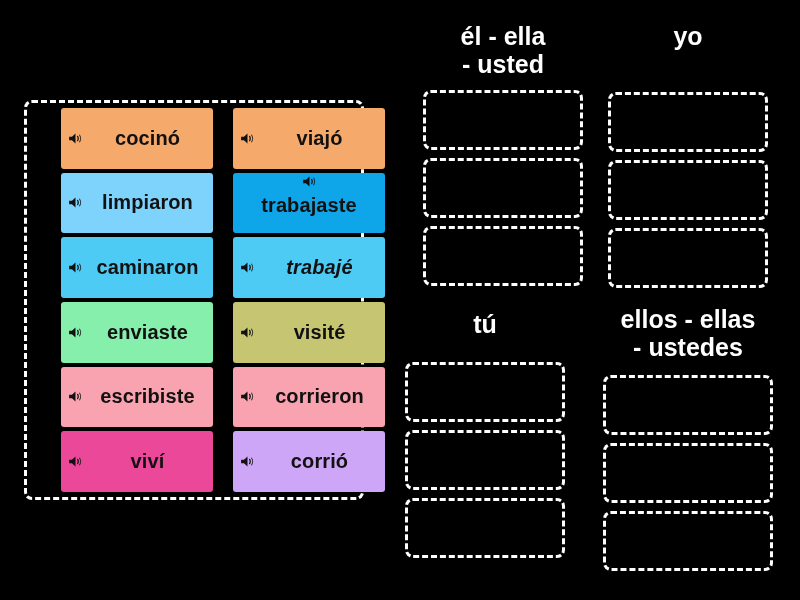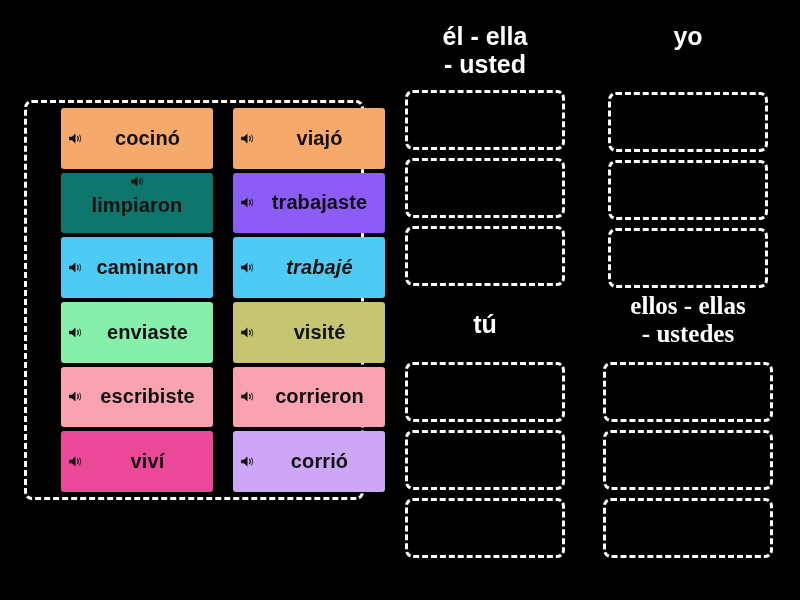--- a/index.html
+++ b/index.html
@@ -86,24 +86,24 @@
     margin-top: 6px;
   }
   .drop-slot {
     height: 60px;
     border: 3px dashed #ffffff;
     border-radius: 8px;
     box-sizing: border-box;
   }
 
   
-  #cat-el-ella-usted { left: 405px; top: 22px;  width: 160px; }
+  #cat-el-ella-usted { left: 423px; top: 22px;  width: 160px; }
   #cat-yo            { left: 608px; top: 22px;  width: 160px; }
   #cat-tu           { left: 405px; top: 310px; width: 160px; }
-  #cat-ellos-ellas-ustedes { left: 603px; top: 292px; width: 170px; font-family: Liberation Serif, serif; }
+  #cat-ellos-ellas-ustedes { left: 603px; top: 305px; width: 170px; }
 
   #cat-el-ella-usted .slot-stack { margin-top: 12px; }
   #cat-yo .slot-stack { margin-top: 42px; }
   #cat-tu .slot-stack { margin-top: 24px; }
   #cat-ellos-ellas-ustedes .slot-stack { margin-top: 14px; }
 </style>
 </head>
 <body>
 
 <div id="tile-tray">
@@ -120,30 +120,30 @@
 
     <div class="word-tile" style="background: rgb(245, 169, 107);">
       <svg class="speaker-icon" viewBox="0 0 24 24" aria-hidden="true">
         <path d="M3 9.5h4L12 5v14L7 14.5H3z" fill="#111111"></path>
         <path d="M15 9.2c1.1.9 1.1 4.7 0 5.6" stroke="#111111" stroke-width="1.8" fill="none" stroke-linecap="round"></path>
         <path d="M17.6 7.2c2.2 1.8 2.2 7.8 0 9.6" stroke="#111111" stroke-width="1.5" fill="none" stroke-linecap="round" opacity="0.75"></path>
       </svg>
       <span class="tile-label">viajó</span>
     </div>
 
-    <div class="word-tile" style="background: #0f766e; flex-direction: column;">
+    <div class="word-tile" style="background: #7dd3fc;">
       <svg class="speaker-icon" viewBox="0 0 24 24" aria-hidden="true">
         <path d="M3 9.5h4L12 5v14L7 14.5H3z" fill="#111111"></path>
         <path d="M15 9.2c1.1.9 1.1 4.7 0 5.6" stroke="#111111" stroke-width="1.8" fill="none" stroke-linecap="round"></path>
         <path d="M17.6 7.2c2.2 1.8 2.2 7.8 0 9.6" stroke="#111111" stroke-width="1.5" fill="none" stroke-linecap="round" opacity="0.75"></path>
       </svg>
       <span class="tile-label">limpiaron</span>
     </div>
 
-    <div class="word-tile" style="background: #8b5cf6;">
+    <div class="word-tile" style="background: #0ea5e9; flex-direction: column;">
       <svg class="speaker-icon" viewBox="0 0 24 24" aria-hidden="true">
         <path d="M3 9.5h4L12 5v14L7 14.5H3z" fill="#111111"></path>
         <path d="M15 9.2c1.1.9 1.1 4.7 0 5.6" stroke="#111111" stroke-width="1.8" fill="none" stroke-linecap="round"></path>
         <path d="M17.6 7.2c2.2 1.8 2.2 7.8 0 9.6" stroke="#111111" stroke-width="1.5" fill="none" stroke-linecap="round" opacity="0.75"></path>
       </svg>
       <span class="tile-label">trabajaste</span>
     </div>
 
     <div class="word-tile" style="background: rgb(78, 203, 245);">
       <svg class="speaker-icon" viewBox="0 0 24 24" aria-hidden="true">

